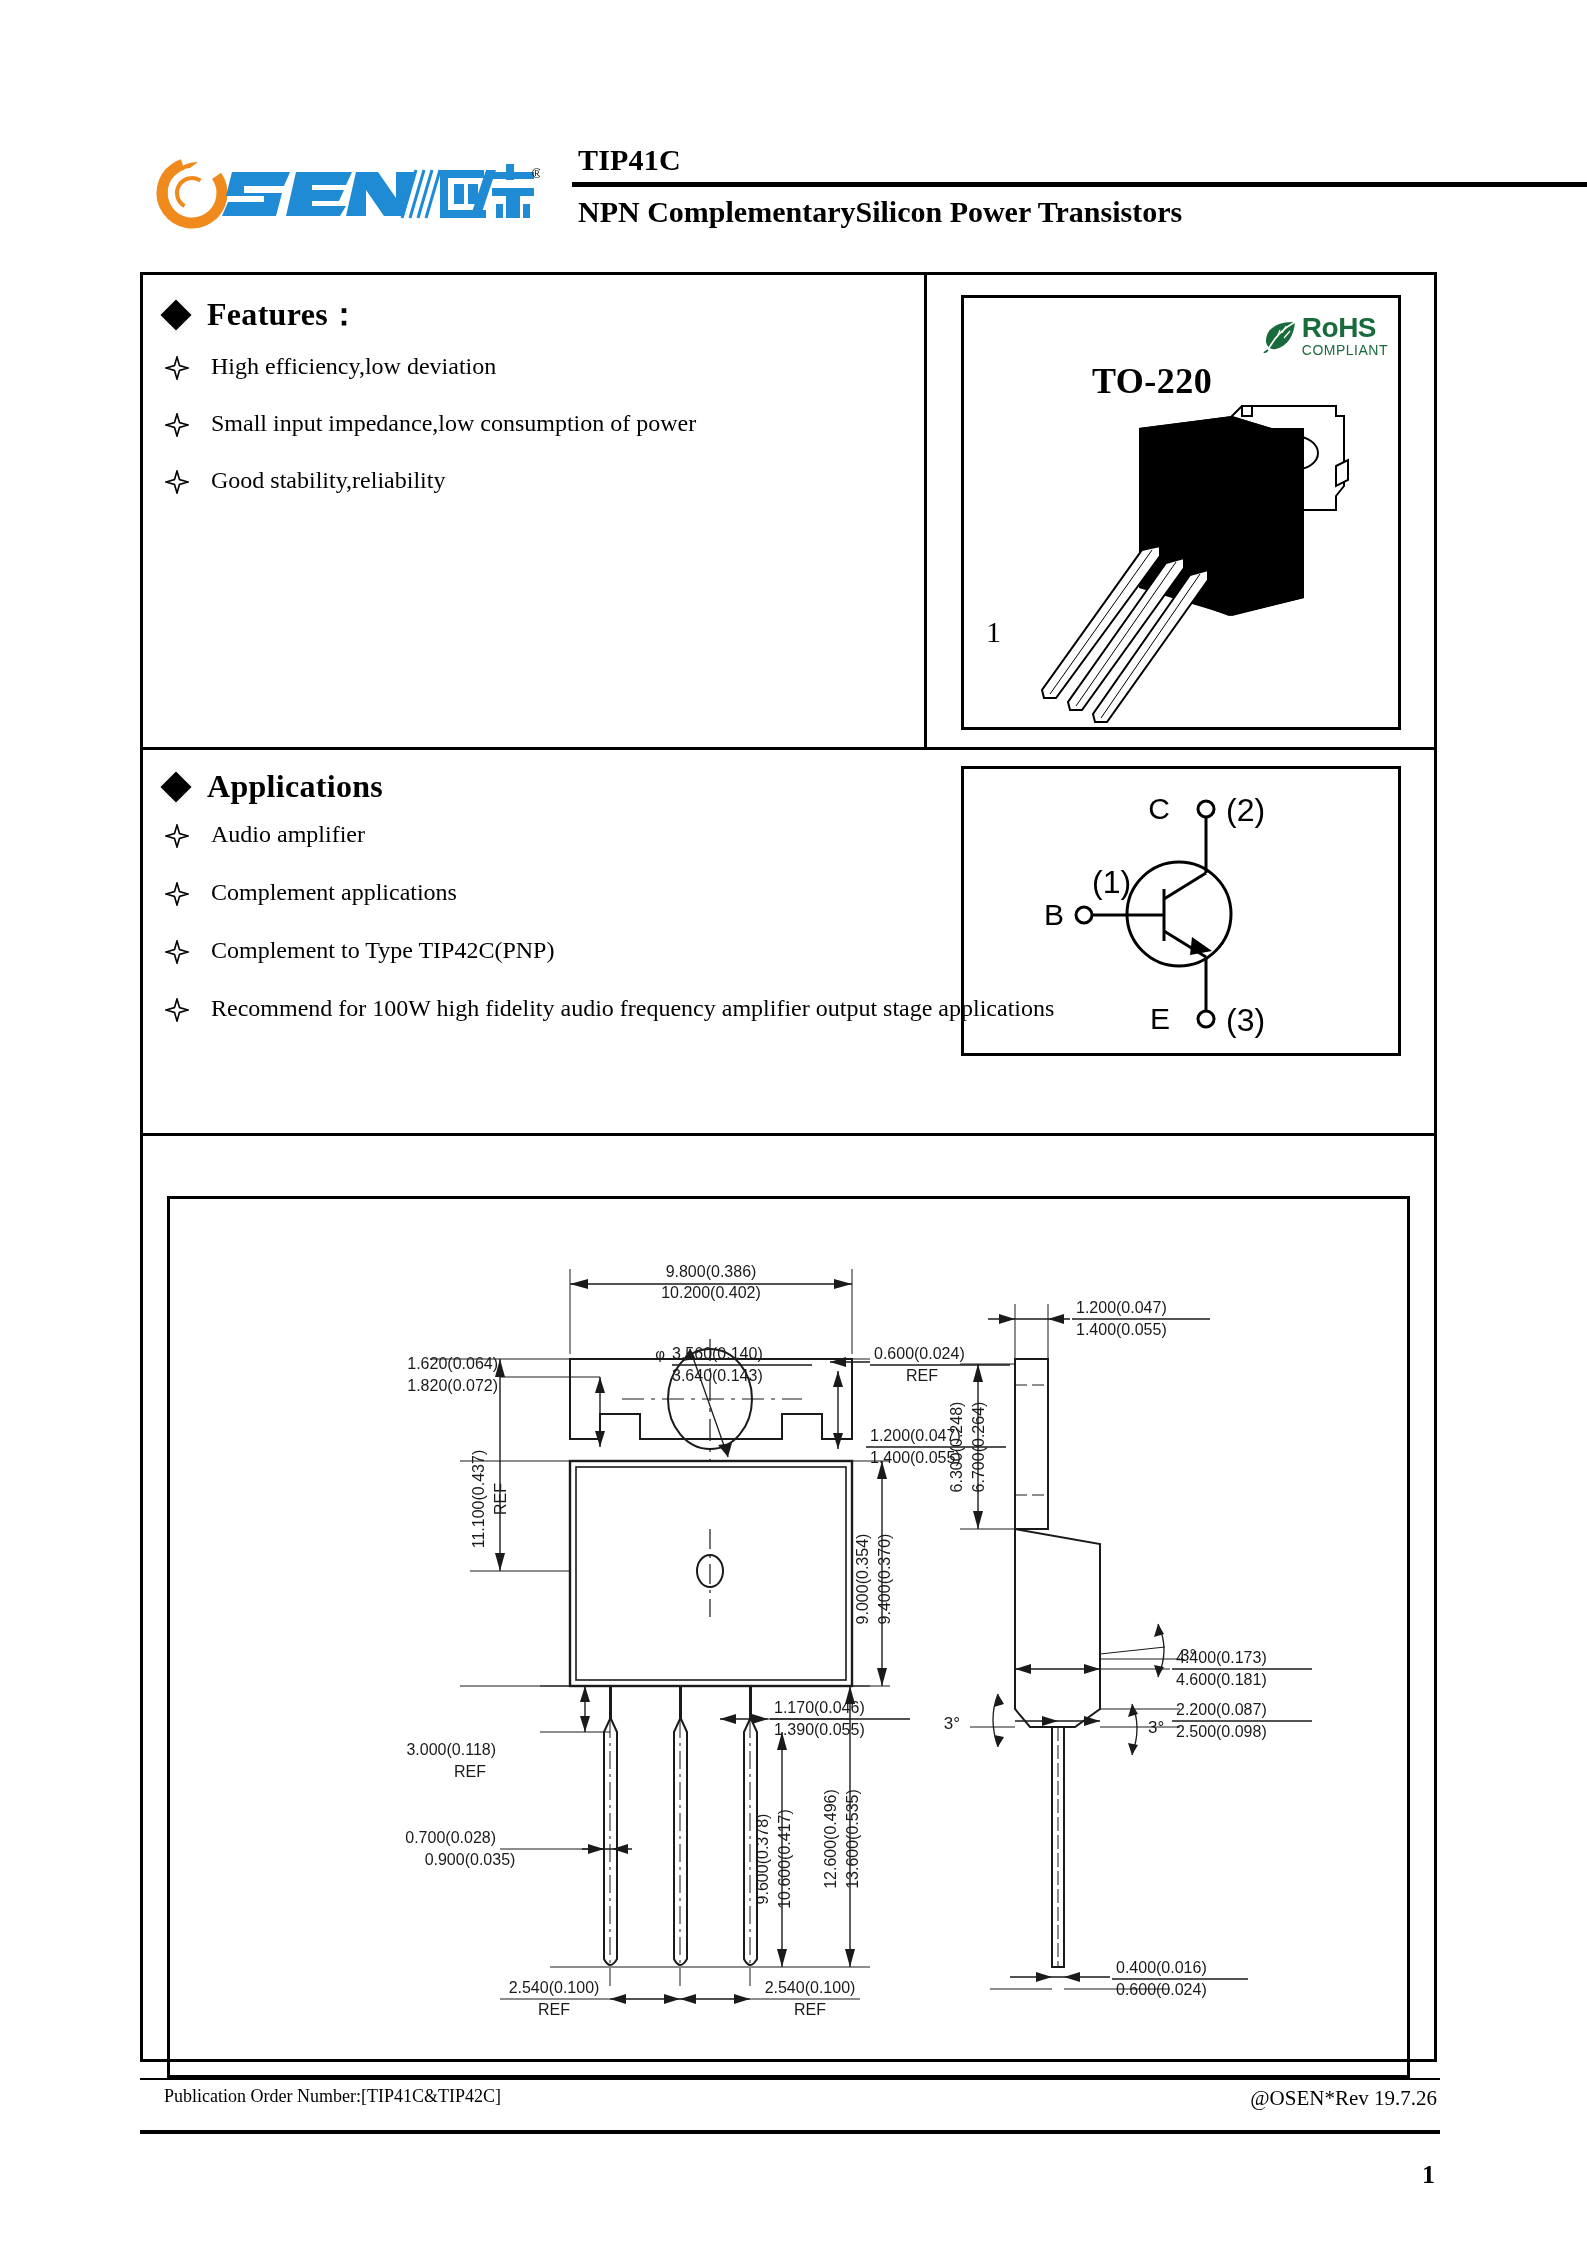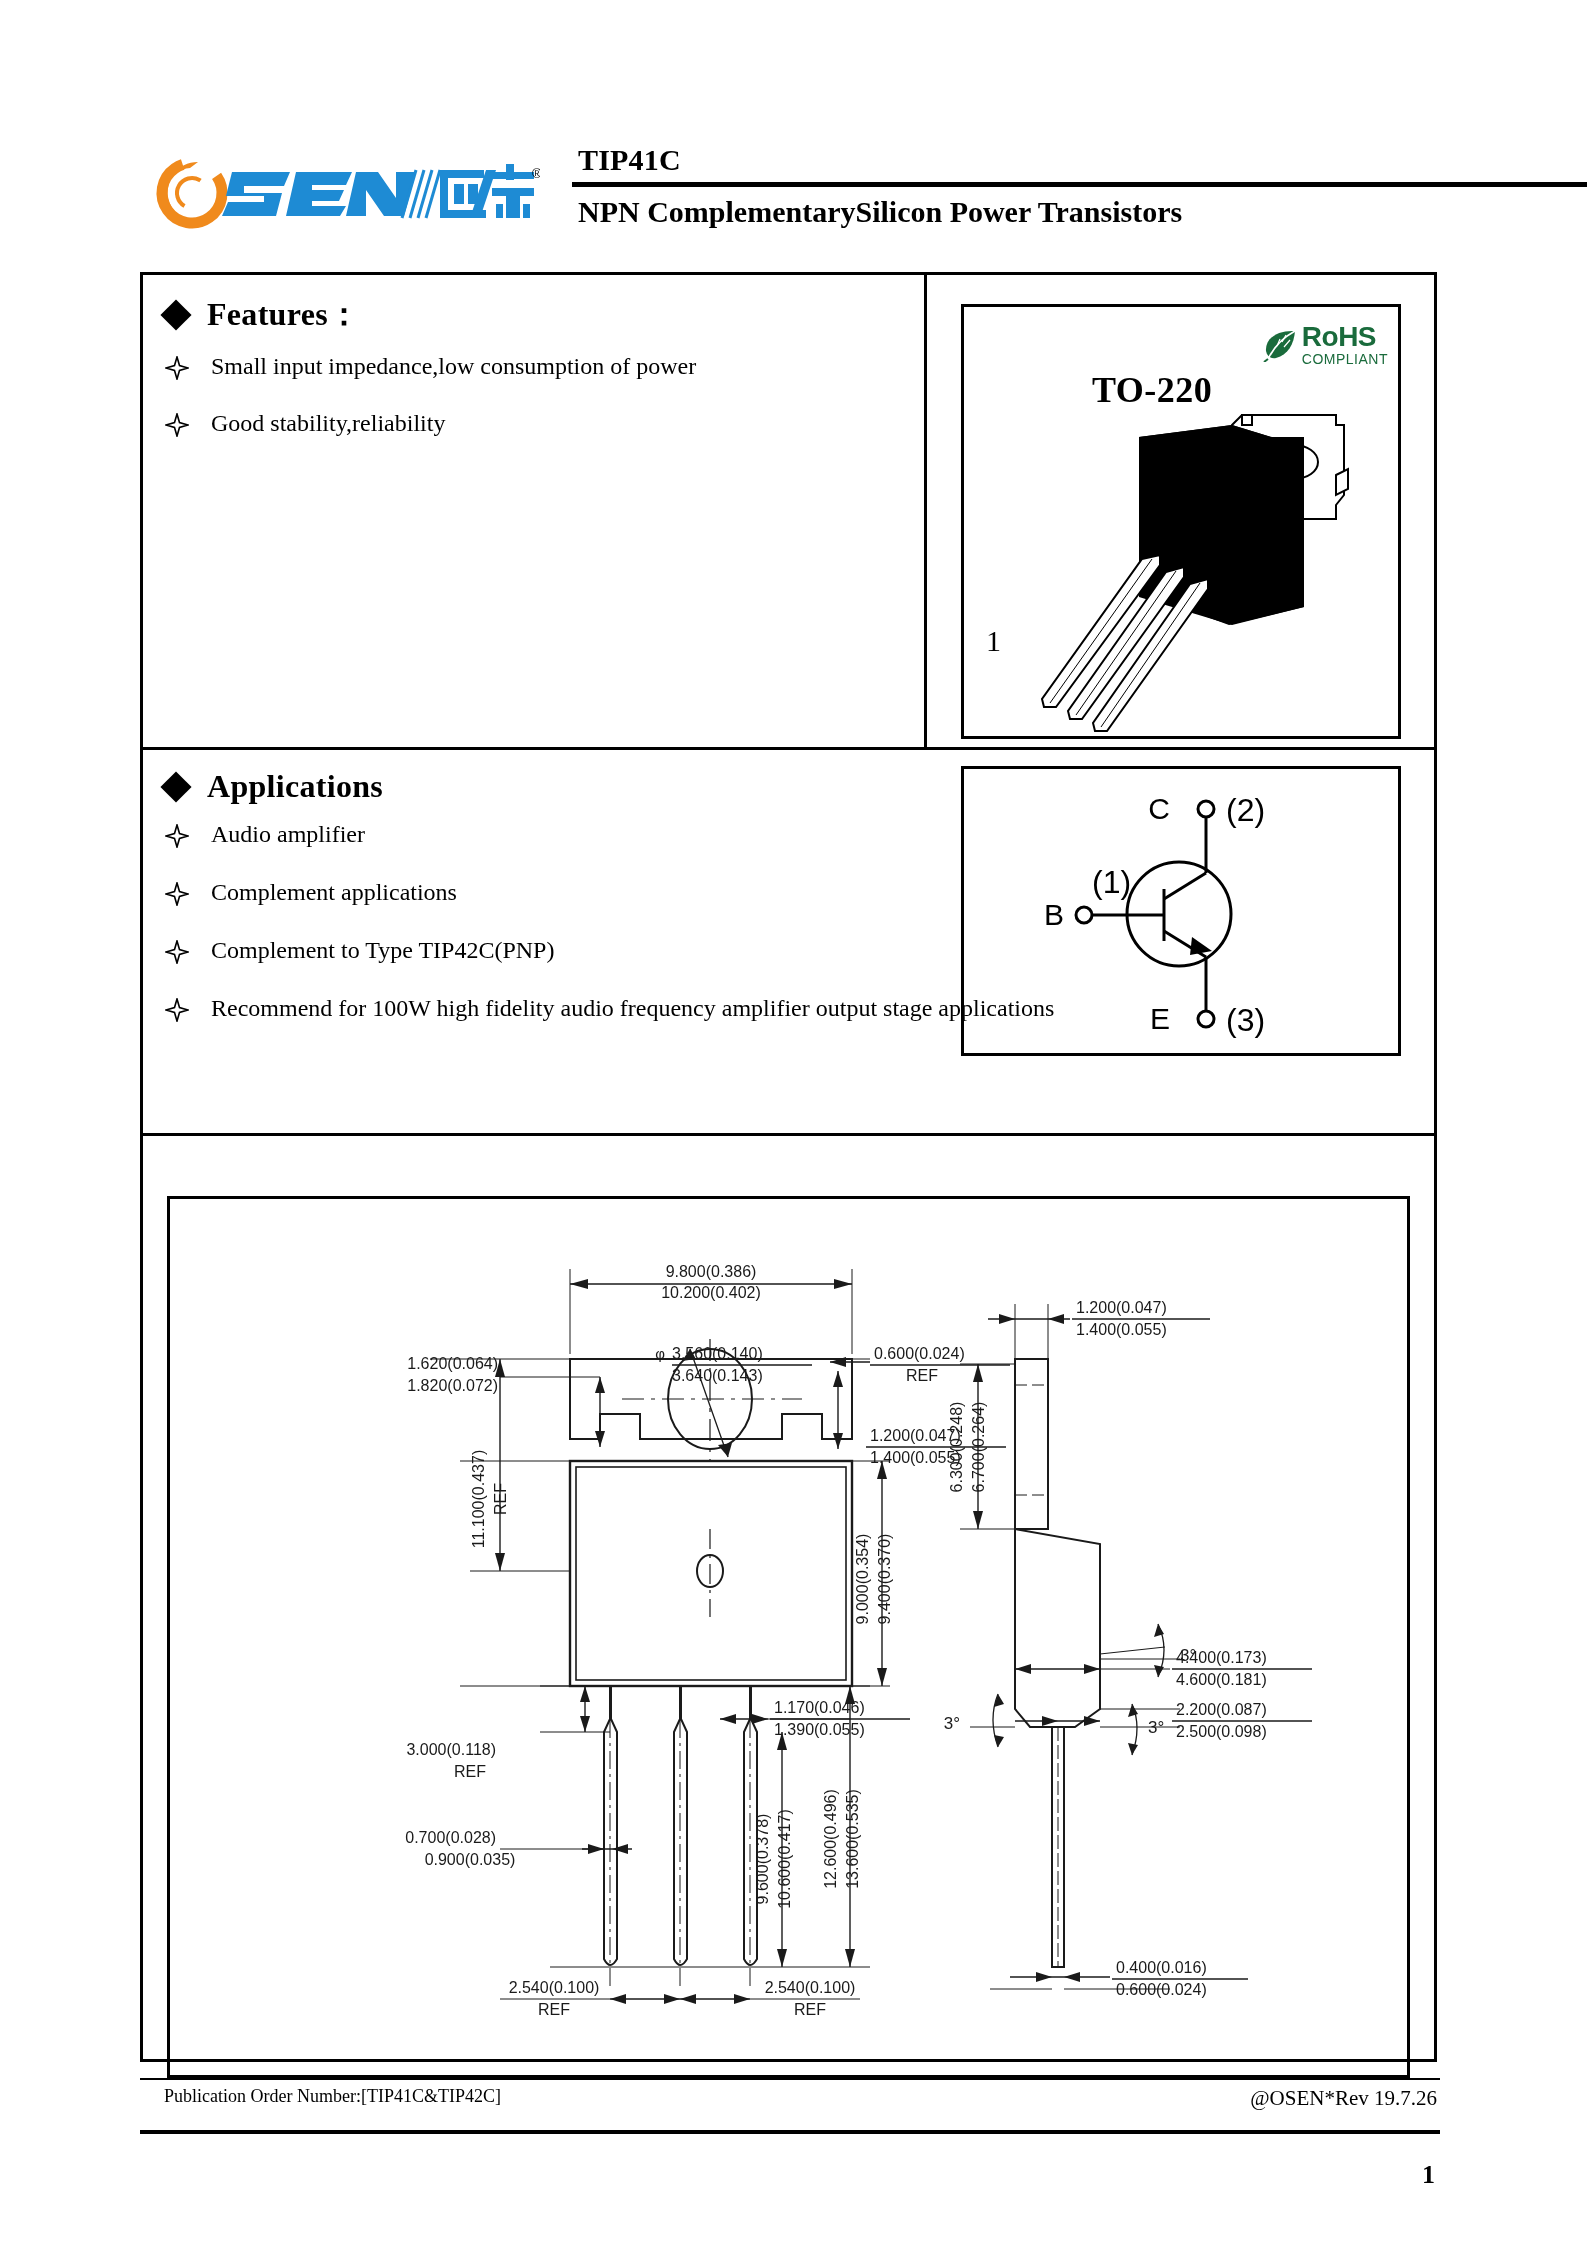--- a/index.html
+++ b/index.html
@@ -167,21 +167,20 @@
   
   .pkg-inner {
     position: absolute;
     left: 34px;
     top: 20px;
     width: 440px;
     height: 435px;
     border: 3px solid #000;
     box-sizing: border-box;
     overflow: hidden;
-    margin-top: 9px;
   }
   .to220-label {
     position: absolute;
     left: 128px;
     top: 62px;
     font-size: 36px;
     font-weight: bold;
     letter-spacing: 0.5px;
   }
   .rohs {
@@ -331,20 +330,26 @@
   <div class="main-box">
 
     <div class="row-features">
 
       <div class="features-cell">
         <div class="section-head">
           <div class="diamond-bullet"></div>
           <div class="section-title">Features：</div>
         </div>
         <div class="bullet-list">
+          <div class="bullet-item">
+            <svg class="star-bullet" viewBox="0 0 24 24">
+              <path d="M12 1 L14.5 9.5 L23 12 L14.5 14.5 L12 23 L9.5 14.5 L1 12 L9.5 9.5 Z" fill="none" stroke="#000" stroke-width="1.6"></path>
+            </svg>
+            <div class="bullet-text">High efficiency,low deviation</div>
+          </div>
           <div class="bullet-item">
             <svg class="star-bullet" viewBox="0 0 24 24">
               <path d="M12 1 L14.5 9.5 L23 12 L14.5 14.5 L12 23 L9.5 14.5 L1 12 L9.5 9.5 Z" fill="none" stroke="#000" stroke-width="1.6"></path>
             </svg>
             <div class="bullet-text">Small input impedance,low consumption of power</div>
           </div>
           <div class="bullet-item">
             <svg class="star-bullet" viewBox="0 0 24 24">
               <path d="M12 1 L14.5 9.5 L23 12 L14.5 14.5 L12 23 L9.5 14.5 L1 12 L9.5 9.5 Z" fill="none" stroke="#000" stroke-width="1.6"></path>
             </svg>

